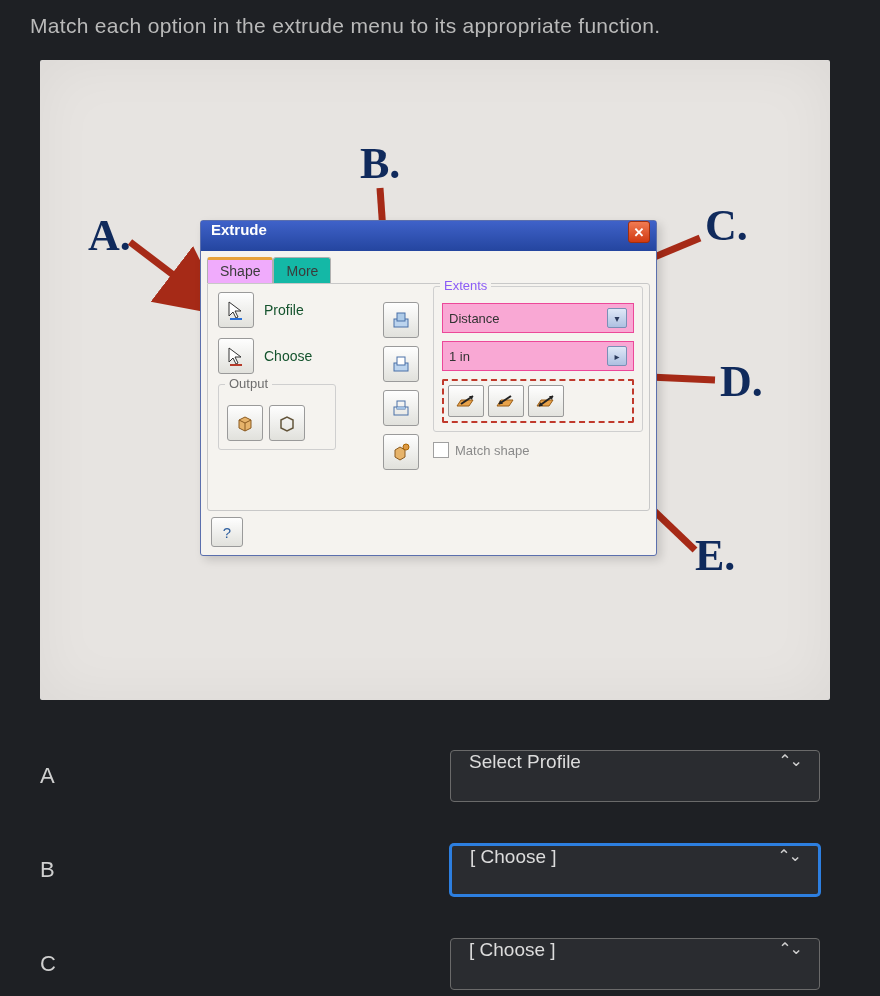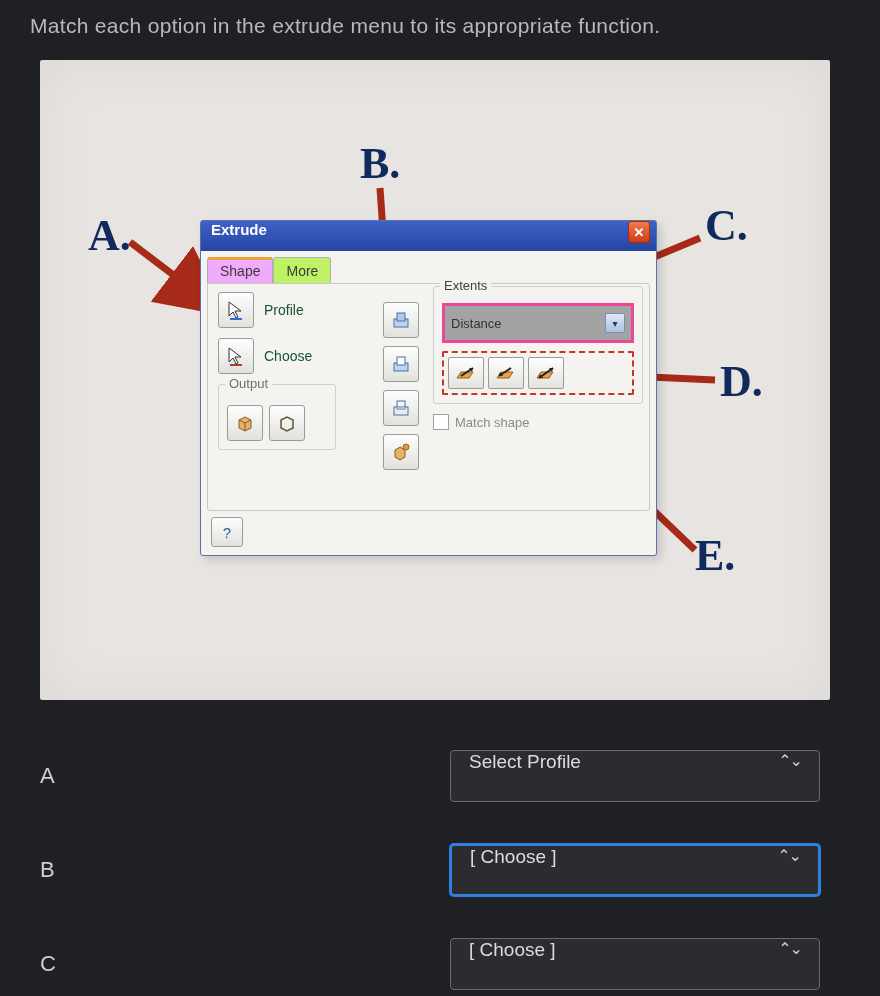--- a/index.html
+++ b/index.html
@@ -4,36 +4,36 @@
 <style>
   html,body{margin:0;padding:0;background:#1e2024;color:#bfbfbf;font-family:sans-serif;}
   .page{width:880px;min-height:996px;margin:0;box-sizing:border-box;padding:0 30px 30px 30px;position:relative;}
   .question{font-size:21px;color:#b9b9b9;padding:14px 0 22px 0;letter-spacing:.3px;}
   .photo{width:790px;height:640px;background:#e7e4e1;border-radius:2px;position:relative;margin-left:10px;box-shadow:inset 0 0 60px rgba(0,0,0,.05);}
   .dialog{position:absolute;left:160px;top:160px;width:455px;background:#f5f3ef;border:1px solid #5b6fad;border-radius:3px;box-shadow:4px 4px 10px rgba(0,0,0,.15);}
   .titlebar{height:30px;background:linear-gradient(to bottom,#3f62c9,#24459f);display:flex;align-items:flex-start;justify-content:space-between;padding:0 6px 0 10px;}
   .titlebar .title{color:#fff;font-size:15px;font-weight:bold;}
   .titlebar .close{width:20px;height:20px;background:linear-gradient(to bottom,#f07b52,#d13a12);border:1px solid #a02e0d;border-radius:3px;display:flex;align-items:center;justify-content:center;color:#fff;font-size:13px;font-weight:bold;}
   .tabs{display:flex;gap:0;padding:6px 6px 0 6px;}
-  .tab{padding:5px 12px 4px 12px;font-size:14px;background:#bef264;border:1px solid #b0b0b0;border-bottom:none;border-radius:3px 3px 0 0;color:#3b3b3b;}
+  .tab{padding:5px 12px 4px 12px;font-size:14px;background:#14b8a6;border:1px solid #b0b0b0;border-bottom:none;border-radius:3px 3px 0 0;color:#3b3b3b;}
   .tab.active{border-top:3px solid #e7a23a;padding-top:3px;background:#f0abfc;}
   .panel{margin:0 6px;border:1px solid #c8c8c8;border-radius:0 3px 3px 3px;background:#f5f3ef;padding:10px 10px 6px 10px;position:relative;min-height:210px;}
   .iconbtn{width:34px;height:34px;border:1px solid #9a9a9a;border-radius:3px;background:linear-gradient(to bottom,#fefefe,#e1e1dc);display:flex;align-items:center;justify-content:center;}
   .iconbtn svg{display:block;}
   .col-left{position:absolute;left:10px;top:8px;}
   .row1,.row2{display:flex;align-items:center;gap:10px;margin-bottom:10px;}
   .lbl{font-size:14px;color:#14532d;}
   .output-group{border:1px solid #cfcfcf;border-radius:3px;padding:20px 8px 8px 8px;position:relative;width:100px;margin-top:0;text-decoration:underline;}
   .output-group .legend{position:absolute;top:-9px;left:6px;background:#f5f3ef;font-size:13px;color:#6e6e6e;padding:0 4px;}
   .output-group .inner{display:flex;gap:6px;}
   .col-mid{position:absolute;left:175px;top:18px;display:flex;flex-direction:column;gap:8px;}
   .col-right{position:absolute;left:225px;top:2px;width:210px;}
   .extents-group{border:1px solid #cfcfcf;border-radius:3px;padding:16px 8px 8px 8px;position:relative;}
-  .extents-group .legend{position:absolute;top:-9px;left:6px;background:#f5f3ef;font-size:13px;color:#404040;padding:0 4px;}
-  .combo,.textbox{width:100%;height:40px;border:3px solid #ec4899;background:#a3a3a3;box-sizing:border-box;font-size:13px;padding:0 6px;display:flex;align-items:center;justify-content:space-between;color:#333;margin-bottom:8px;}
+  .extents-group .legend{position:absolute;top:-9px;left:6px;background:#f5f3ef;font-size:13px;color:#8b5cf6;padding:0 4px;}
+  .combo,.textbox{width:100%;height:30px;border:1px solid #ec4899;background:#f9a8d4;box-sizing:border-box;font-size:13px;padding:0 6px;display:flex;align-items:center;justify-content:space-between;color:#333;margin-bottom:8px;}
   .combo .chev{width:18px;height:18px;background:linear-gradient(to bottom,#dfe8f7,#aec0e1);border:1px solid #7a8fb6;border-radius:2px;display:flex;align-items:center;justify-content:center;font-size:10px;color:#2b3a5c;}
   .dir-group{display:flex;gap:4px;border:2px dashed #c0392b;padding:4px;border-radius:2px;margin-top:2px;}
   .dir-group .db{width:34px;height:30px;border:1px solid #9a9a9a;border-radius:2px;background:linear-gradient(to bottom,#fefefe,#e3e3de);display:flex;align-items:center;justify-content:center;}
   .match-row{display:flex;align-items:center;gap:6px;margin-top:10px;color:#8a8a8a;font-size:13px;}
   .match-row .cb{width:14px;height:14px;border:1px solid #a0a0a0;background:#fff;}
   .footer{display:flex;align-items:center;justify-content:space-between;padding:6px 10px 8px 10px;}
   .footer .left-h{width:30px;height:28px;border:1px solid #9a9a9a;border-radius:3px;background:linear-gradient(to bottom,#fefefe,#e1e1dc);display:flex;align-items:center;justify-content:center;font-size:15px;color:#3060a0;}
   .footer .btns{display:flex;gap:12px;}
   .footer button{width:90px;height:28px;border:1px solid #9a9a9a;border-radius:3px;background:linear-gradient(to bottom,#fefefe,#e4e4e0);font-size:14px;color:#222;}
   .callout{position:absolute;font-family:"Comic Sans MS",cursive;font-size:44px;font-weight:bold;color:#102a5c;}
@@ -152,20 +152,24 @@
           </div>
         </div>
 
         <div class="col-right">
           <div class="extents-group">
             <span class="legend">Extents</span>
             <div class="combo">
               <span>Distance</span>
               <span class="chev">▾</span>
             </div>
+            <div class="combo">
+              <span>1 in</span>
+              <span class="chev">▸</span>
+            </div>
             <div class="dir-group">
               <div class="db">
                 <svg width="22" height="18">
                     <polygon points="2,14 14,14 18,8 6,8" fill="#e7a24a" stroke="#9a5e18"></polygon>
                     <line x1="6" y1="12" x2="18" y2="4" stroke="#222" stroke-width="2"></line>
                     <polygon points="18,4 14,4 17,8" fill="#222"></polygon>
                   </svg>
               </div>
               <div class="db">
                 <svg width="22" height="18">

